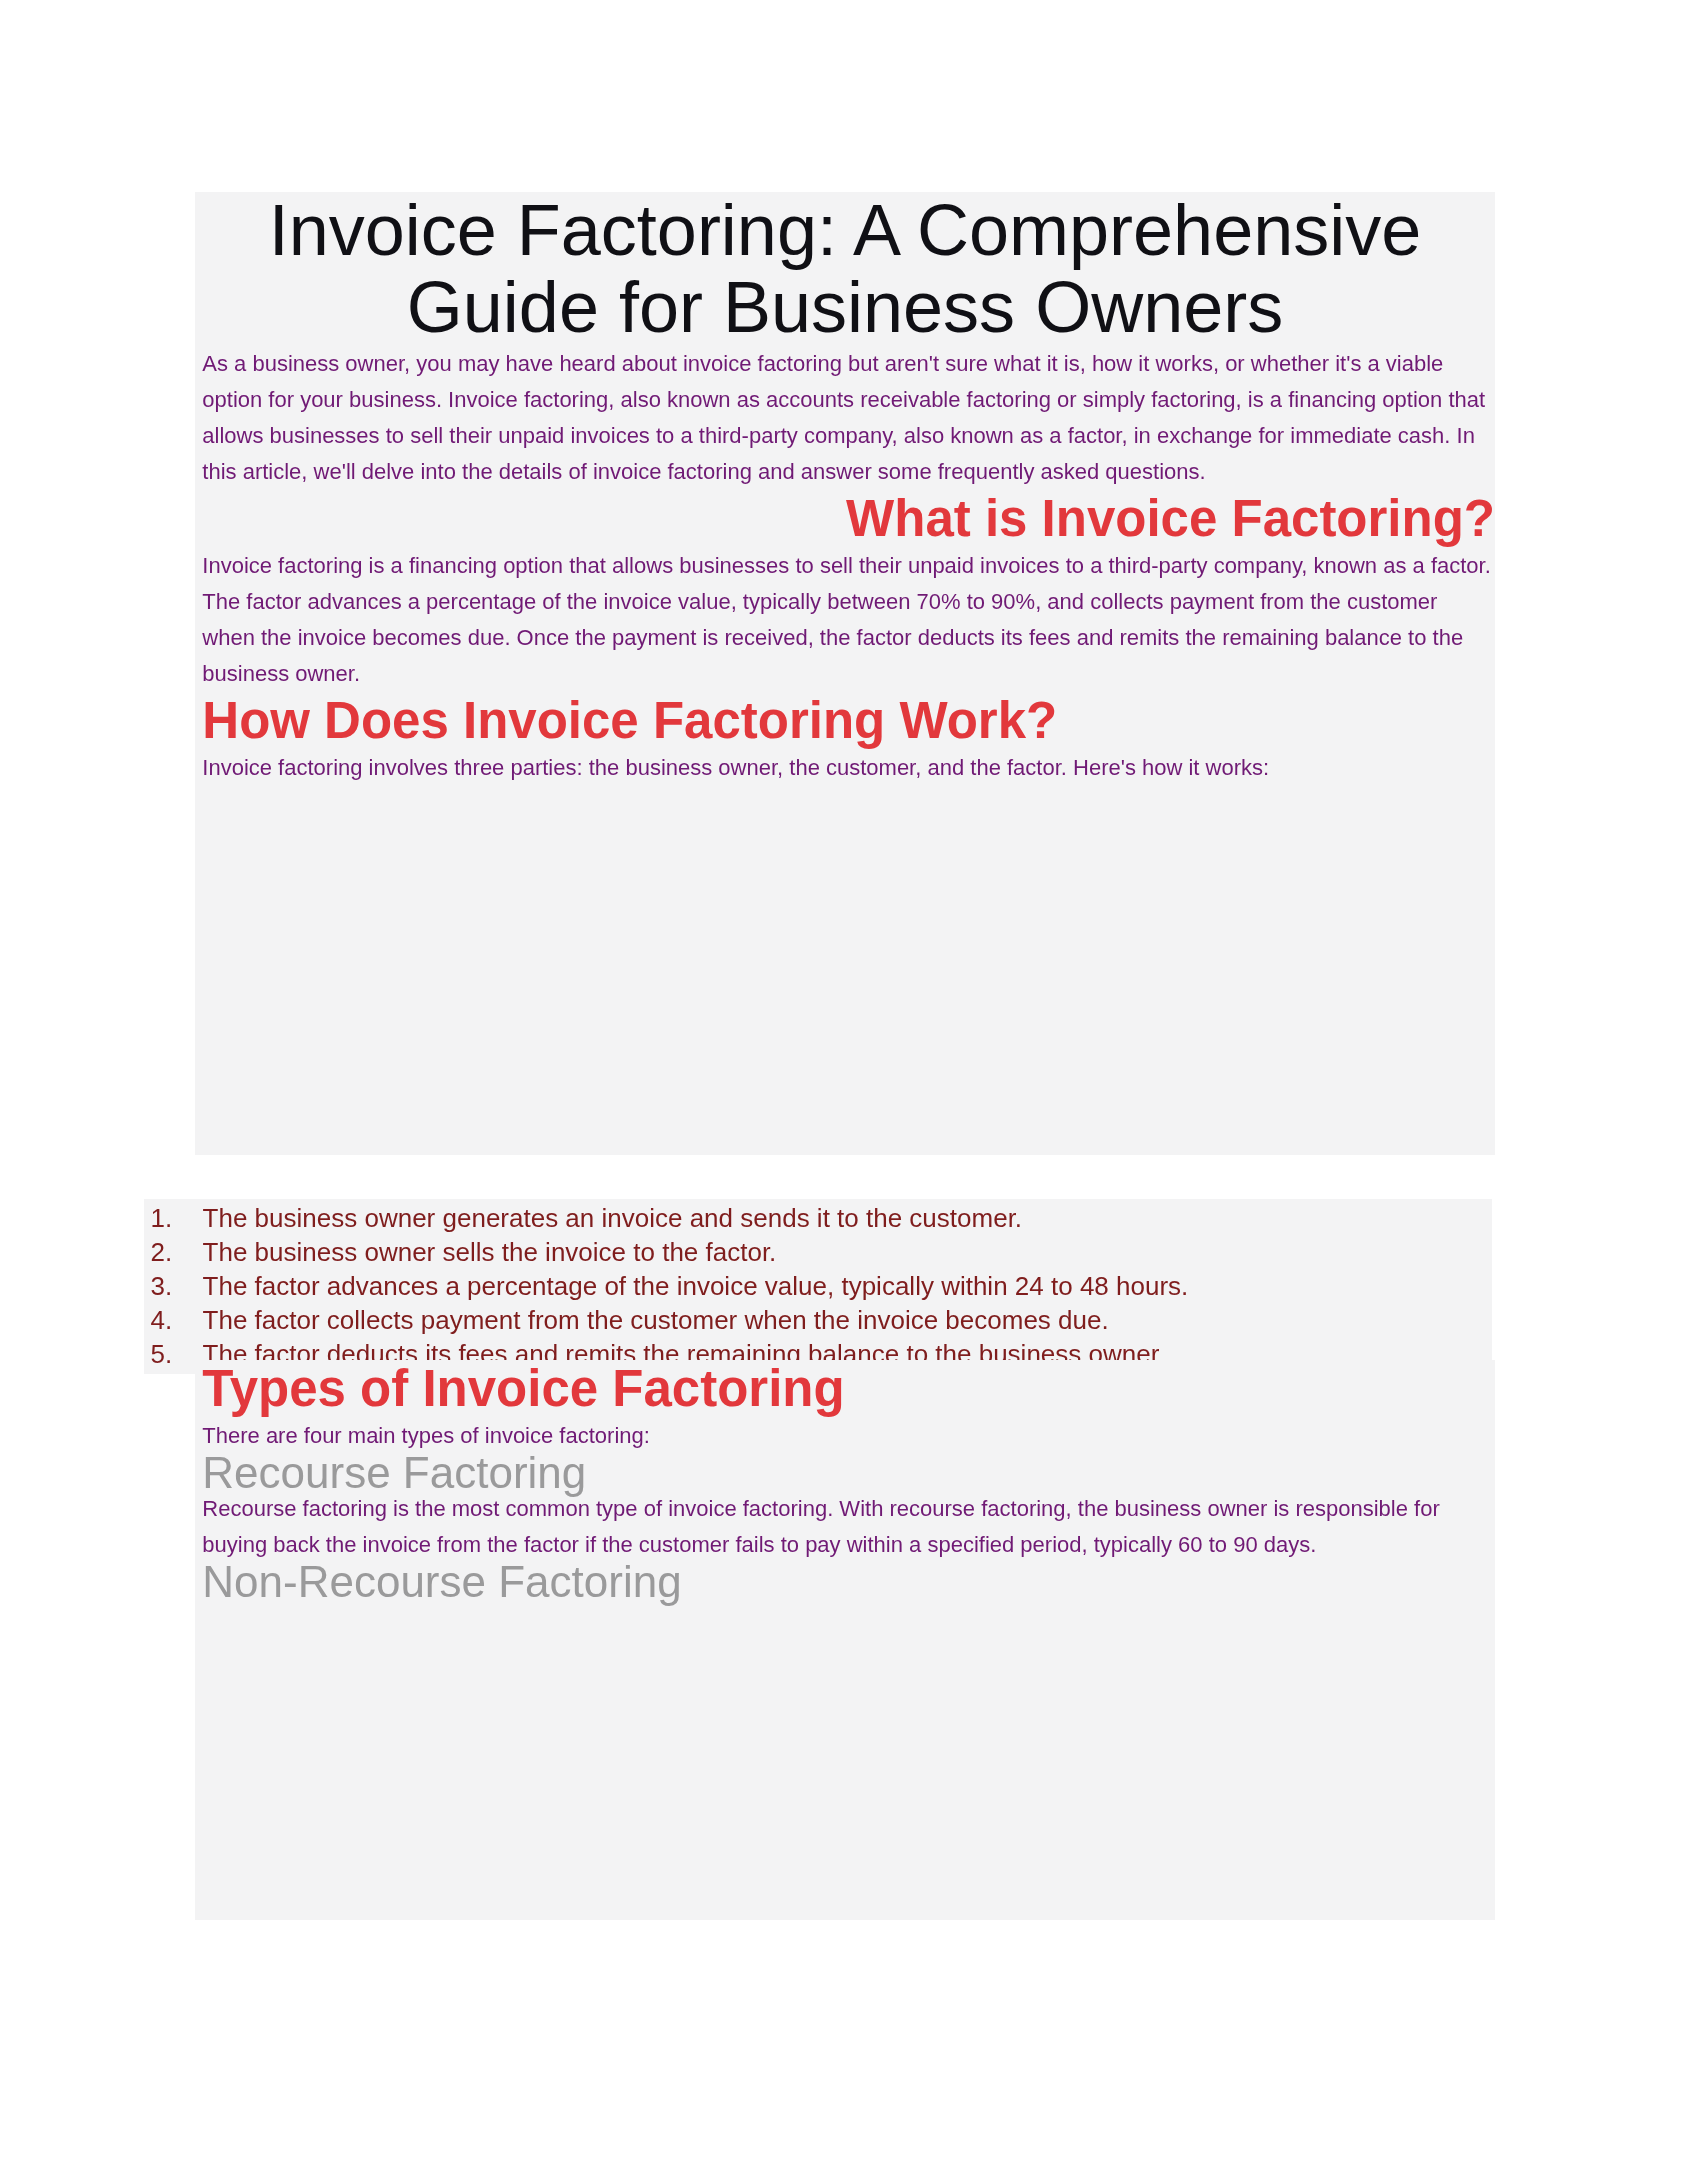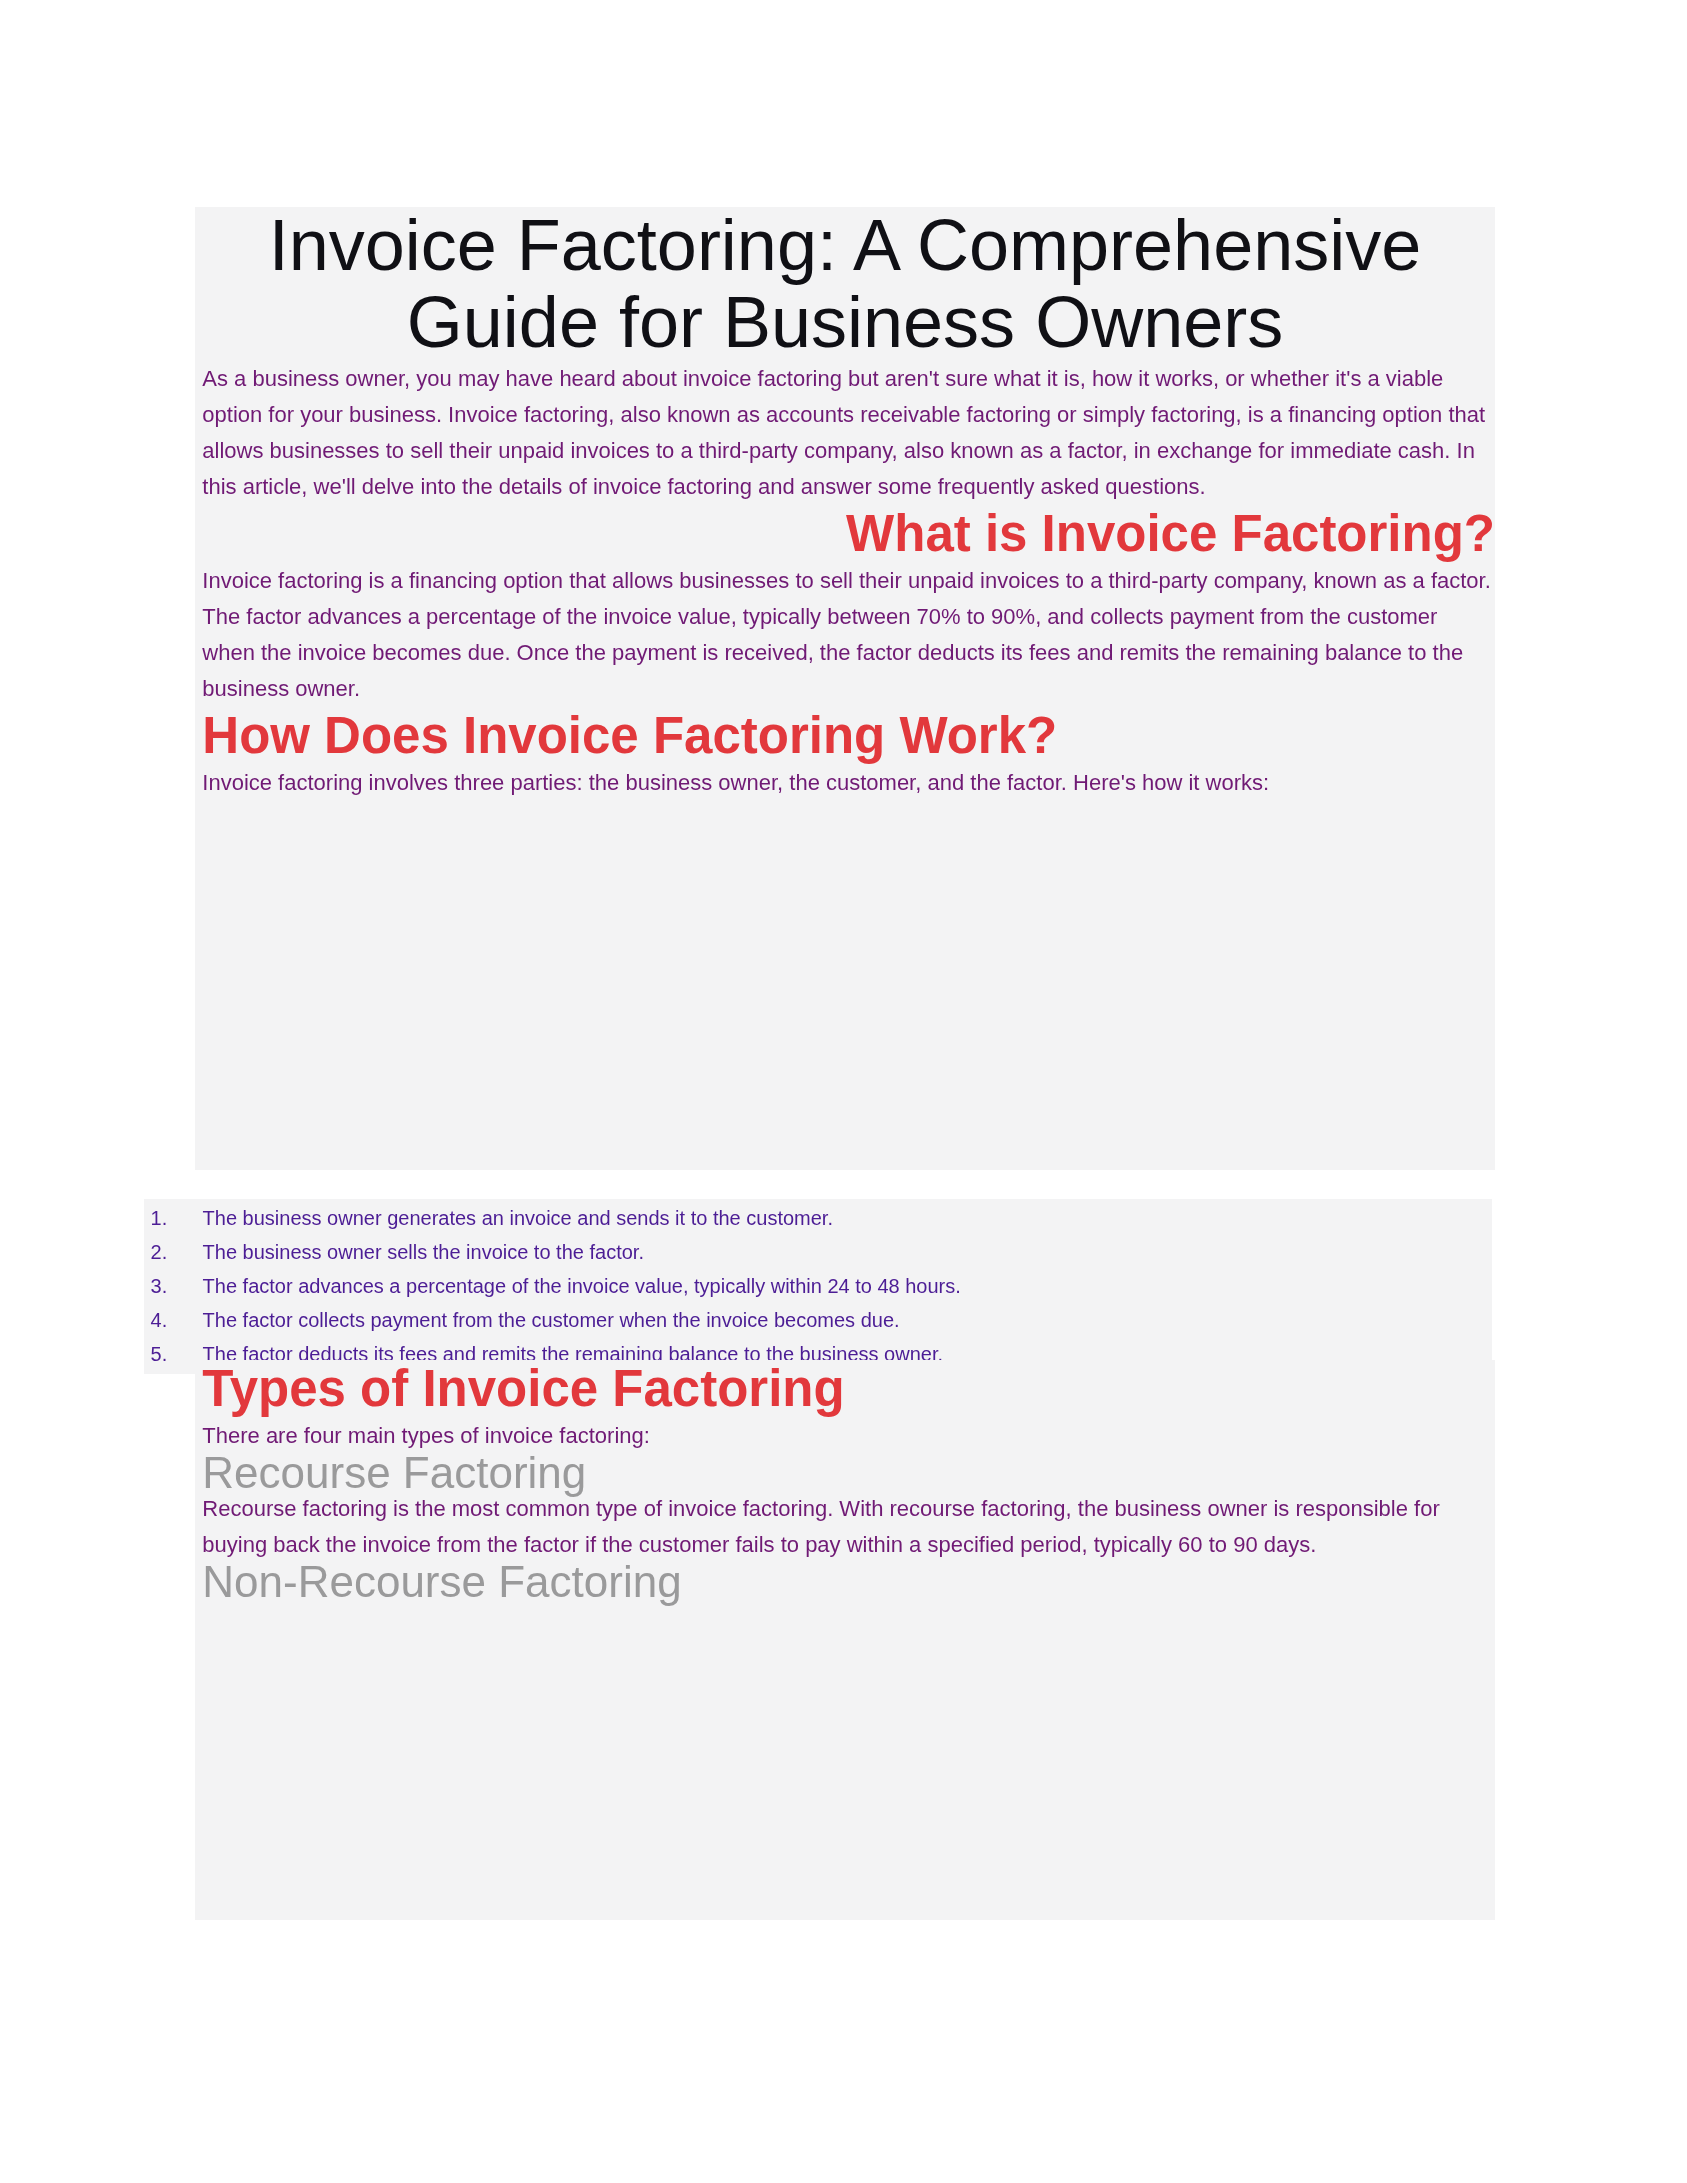--- a/index.html
+++ b/index.html
@@ -10,21 +10,21 @@
     font-family: "Liberation Sans", "DejaVu Sans", sans-serif;
     color: #16161f;
   }
   .page { position: absolute; inset: 0; background: #ffffff; }
   .block {
     position: absolute;
     background: #f3f3f4;
     box-sizing: border-box;
     overflow: visible;
   }
-  .block-main  { left: 195px; top: 207px;  width: 1300px; height: 963px; }
+  .block-main  { left: 195px; top: 192px;  width: 1300px; height: 963px; }
   .block-list  { left: 144px; top: 1199px; width: 1348px; height: 175px; padding-top: 2.2px; }
   .block-types { left: 195px; top: 1360px; width: 1300px; height: 560px; }
 
   h1.doc-title {
     margin: 0;
     font-size: 72px; line-height: 77px; font-weight: 400;
     text-align: center; color: #101015;
   }
   p.body-text {
     font-size: 22px; line-height: 36px; font-weight: 400;
@@ -46,21 +46,21 @@
   .mt-p-what   { margin-top: 39px; }
   .mt-h2-how   { margin-top: 61px; }
   .mt-p-how    { margin-top: 34px; }
   .mt-p-types  { margin-top: 32px; }
   .mt-h3-rec   { margin-top: 63px; }
   .mt-p-rec    { margin-top: 37px; }
   .mt-h3-non   { margin-top: 64px; }
   .mt-p-non    { margin-top: 46px; }
 
   .step-row {
-    font-size: 20px; line-height: 34px; color: #4c1d95;
+    font-size: 26px; line-height: 34px; color: #7f1d1d;
     white-space: nowrap;
   }
   .step-num {
     display: inline-block;
     margin-left: 6.6px;
     width: 52px;
   }
 </style>
 </head>
 <body>

